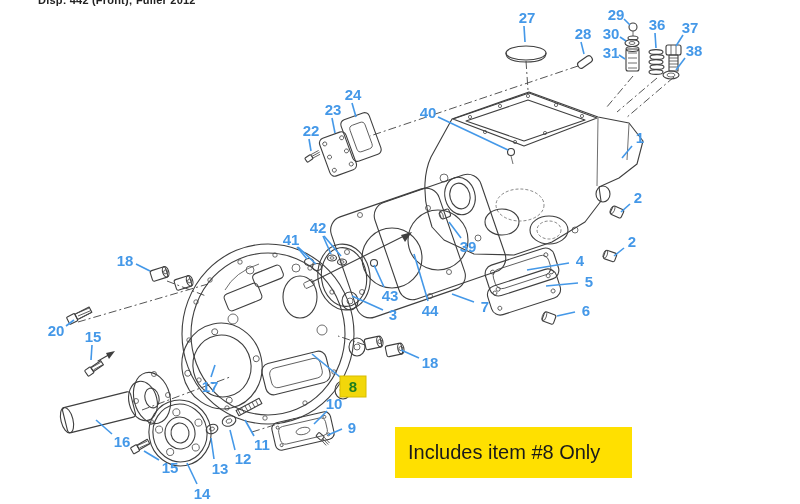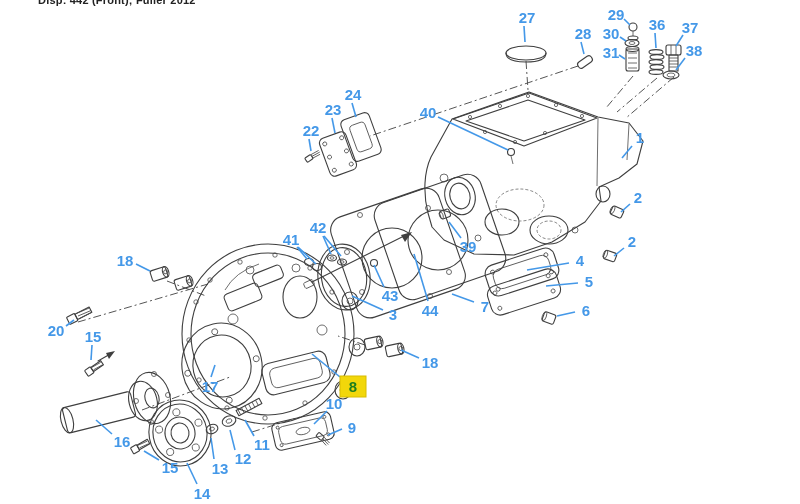--- a/index.html
+++ b/index.html
@@ -434,14 +434,17 @@
         <text x="291" y="244.5" text-anchor="middle" fill="#4498E8" class="callout">41</text>
         <line x1="323" y1="236" x2="331" y2="254" stroke="#4498E8" stroke-width="1.6"></line>
         <text x="318" y="232.5" text-anchor="middle" fill="#4498E8" class="callout">42</text>
         <line x1="384" y1="287" x2="374" y2="265" stroke="#4498E8" stroke-width="1.6"></line>
         <text x="390" y="300.5" text-anchor="middle" fill="#4498E8" class="callout">43</text>
         <line x1="428" y1="301" x2="414" y2="254" stroke="#4498E8" stroke-width="1.6"></line>
         <text x="430" y="315.5" text-anchor="middle" fill="#4498E8" class="callout">44</text>
       </g>
   </svg>
 
+  <div class="note-box" style="left: 395px; top: 427px; width: 237px; height: 51px; background: rgb(255, 224, 0); color: rgb(26, 26, 26);">
+    <span>Includes item #8 Only</span>
+  </div>
 
 </div>
 
 </body></html>

